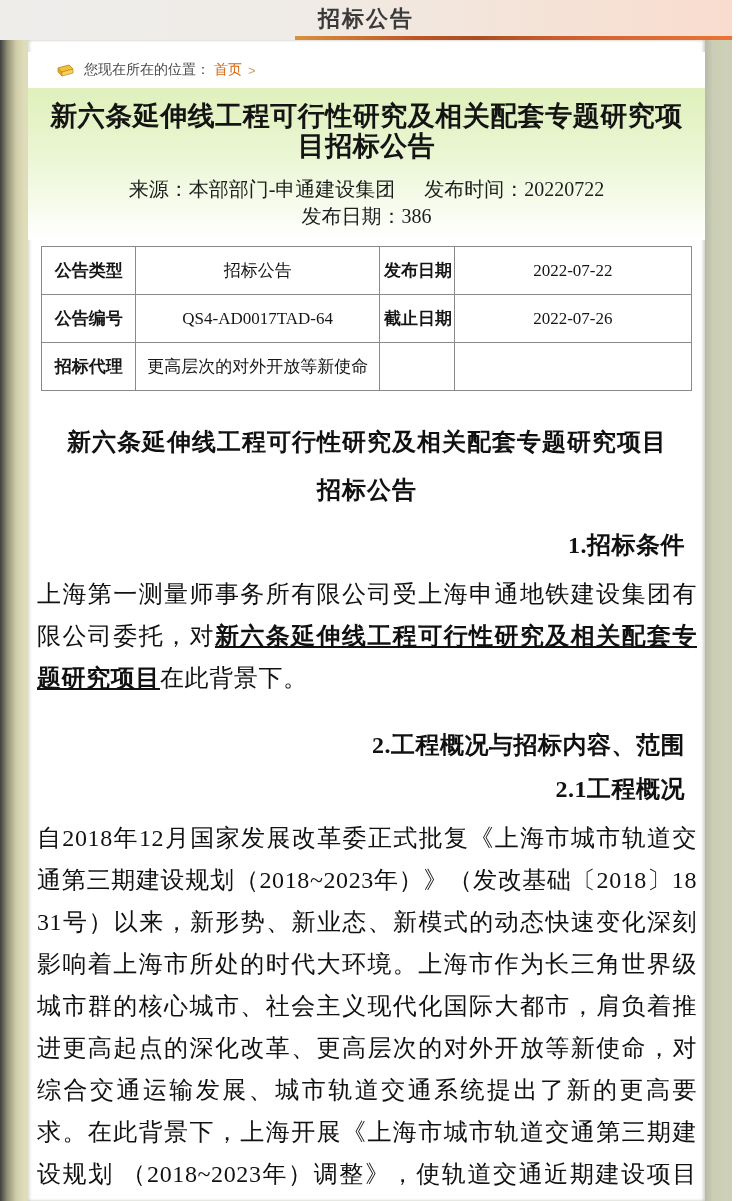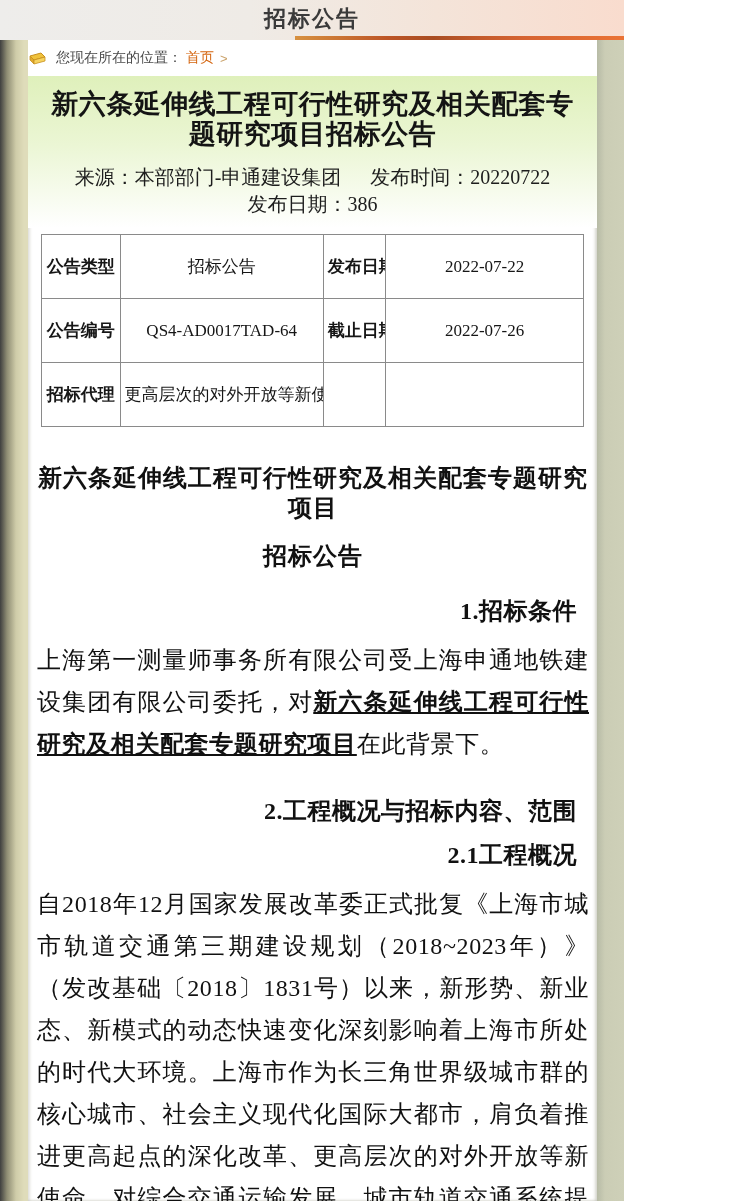--- a/index.html
+++ b/index.html
@@ -1,21 +1,21 @@
 <!DOCTYPE html>
 <html><head>
 <meta charset="utf-8">
 <style>
   html,body{margin:0;padding:0;}
   body{
     width:750px;height:1201px;overflow:hidden;background:#fff;
     font-family:"Liberation Sans","DejaVu Sans",sans-serif;
     -webkit-font-smoothing:antialiased;
   }
-  .page{width:624px;height:1201px;display:flex;flex-direction:column;}
+  .page{width:732px;height:1201px;display:flex;flex-direction:column;}
 
   
   .top-bar{
     position:relative;height:40px;flex:0 0 40px;
     background:linear-gradient(to right,#eeedeb 0%,#efebe6 40%,#f4e4d9 70%,#f9dcce 100%);
     display:flex;align-items:center;justify-content:center;
   }
   .top-title{
     font-size:22px;font-weight:bold;color:#3a3a3a;letter-spacing:2px;
     padding-bottom:2px;
@@ -36,21 +36,21 @@
     background:linear-gradient(to right,#b7bba6 0px,#cbcdb5 8px,#ced0b8 100%);
   }
   .content{
     flex:1;background:#fff;min-width:0;display:flex;flex-direction:column;
     box-shadow:inset -2px 0 3px rgba(90,90,60,.25), inset 2px 0 3px rgba(90,90,60,.18);
   }
 
   
   .breadcrumb{
     height:36px;flex:0 0 36px;display:flex;align-items:center;
-    padding:0 0;font-size:14px;color:#4a4a4a;background:#fff;
+    padding:0 28px;font-size:14px;color:#4a4a4a;background:#fff;margin-top:12px;
   }
   .crumb-icon{display:inline-flex;margin-right:8px;}
   .breadcrumb .home{color:#d4650f;text-decoration:none;margin-left:4px;}
   .breadcrumb .sep{color:#caa26a;margin-left:6px;font-size:13px;}
 
   
   .title-band{
     background:linear-gradient(to bottom,#dff0bb 0%,#ebf6d4 45%,#ffffff 100%);
     padding:13px 22px 10px;
   }
@@ -65,21 +65,21 @@
   .article-meta .pair{margin:0 12px;white-space:nowrap;}
 
   
   .info-table{
     border-collapse:collapse;margin:6px 13px 0;width:calc(100% - 26px);
     table-layout:fixed;
     font-family:"Liberation Serif","DejaVu Serif",serif;
   }
   .info-table td{
     border:1px solid #8a8a8a;height:31px;text-align:center;vertical-align:middle;
-    font-size:17px;color:#161616;padding:16px 4px;overflow:hidden;white-space:nowrap;
+    font-size:17px;color:#161616;padding:8px 4px;overflow:hidden;white-space:nowrap;
   }
   .info-table td.lbl{font-weight:bold;}
   .col1{width:14.5%;} .col2{width:37.5%;} .col3{width:11.5%;} .col4{width:36.5%;}
 
   
   .doc{
     padding:0 8px 0 9px;color:#111;
     font-family:"Liberation Serif","DejaVu Serif",serif;
   }
   .doc-title1{margin:36px 0 0;font-size:24px;line-height:30px;font-weight:bold;text-align:center;letter-spacing:1px;}

